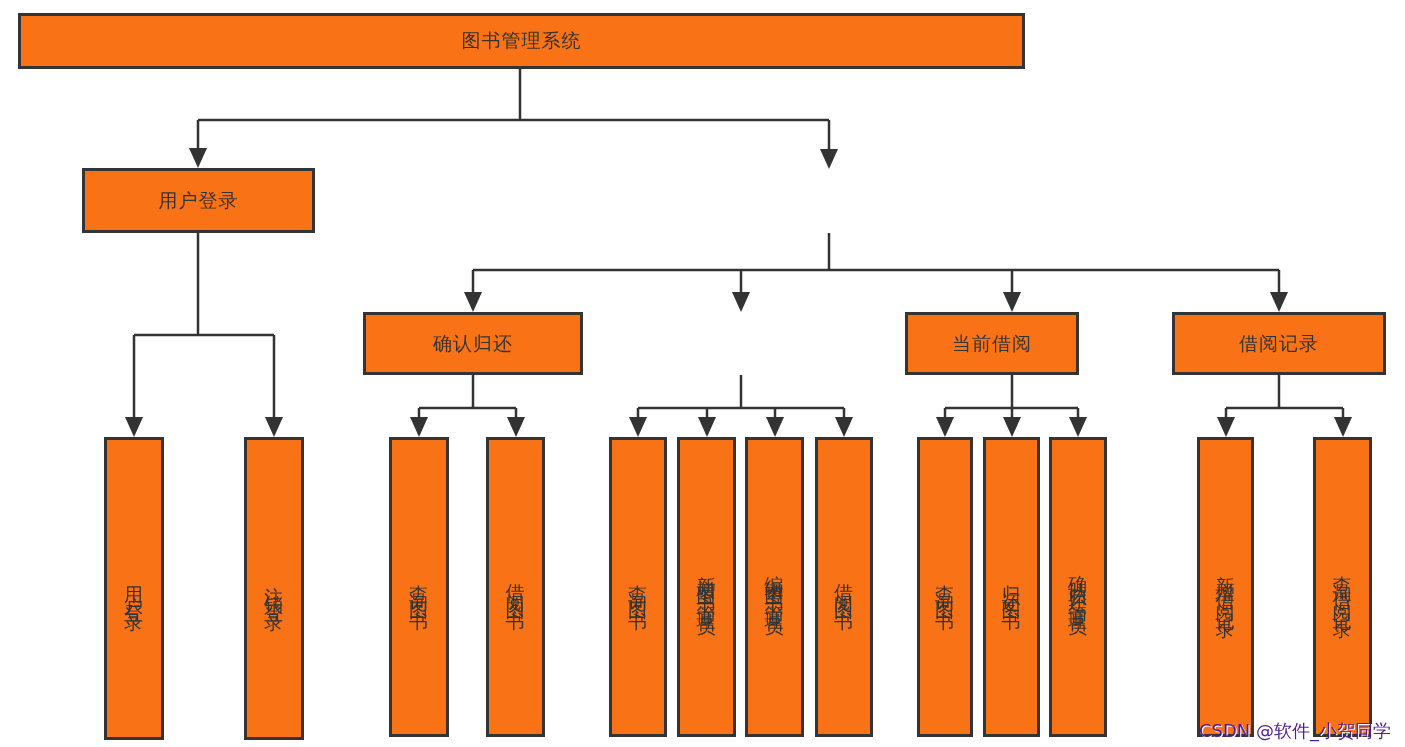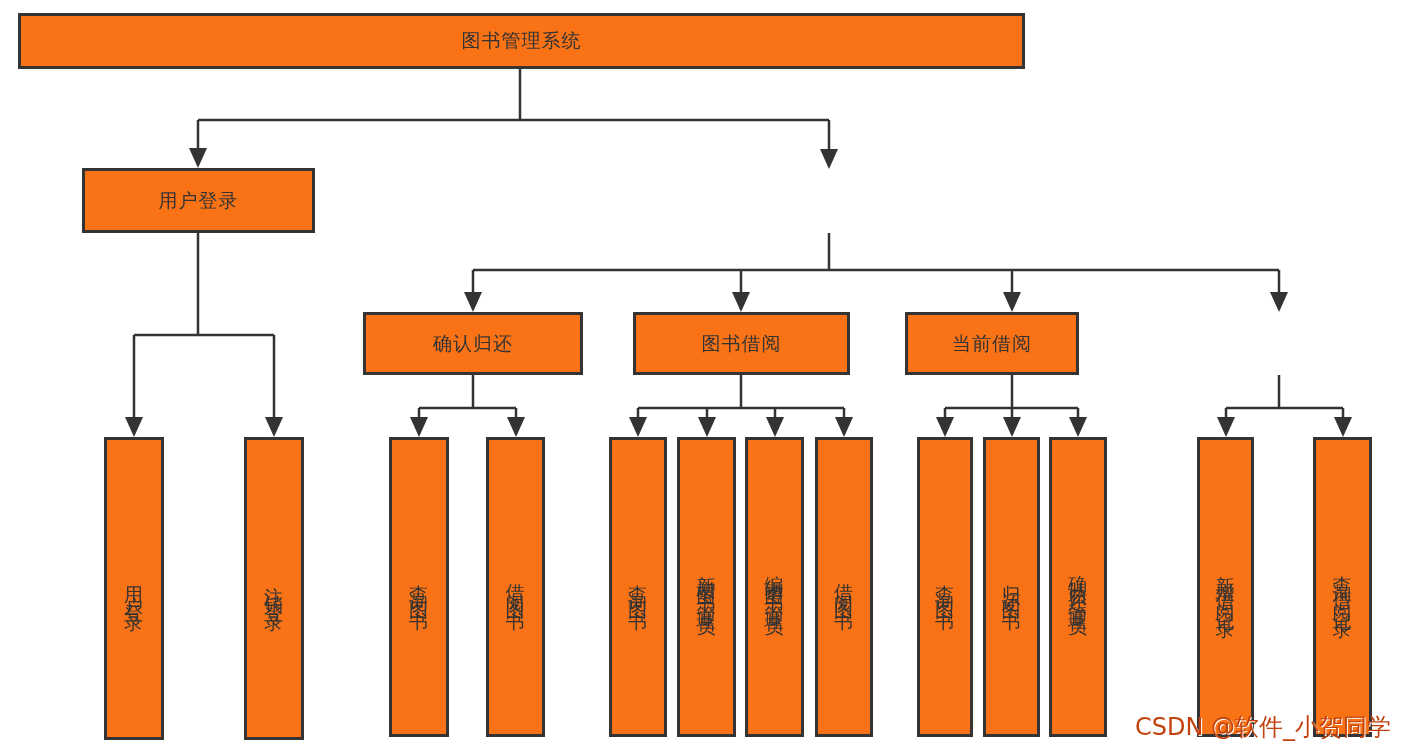--- a/index.html
+++ b/index.html
@@ -30,22 +30,22 @@
     writing-mode:vertical-rl;
     text-orientation:mixed;
     font-size:19px;
     line-height:1;
     letter-spacing:9px;
     color:#333333;
   }
   .watermark{
     position:absolute;
     right:14px;bottom:4px;
-    font-size:24px;
-    color:#c2410c;
+    font-size:18px;
+    color:#4c1d95;
     text-shadow:1px 1px 0 #ffffff;
     z-index:3;
     white-space:nowrap;
   }
 </style>
 </head>
 <body>
 
 <div class="canvas">
 
@@ -129,25 +129,25 @@
     <span>图书管理系统</span>
   </div>
 
   <div class="node hbox" style="left:82px;top:168px;width:233px;height:65px;">
     <span>用户登录</span>
   </div>
 
   <div class="node hbox" style="left:363px;top:312px;width:220px;height:63px;">
     <span>确认归还</span>
   </div>
-  <div class="node hbox" style="left:633px;top:312px;width:217px;height:63px;">
-    <span>图书借阅</span>
-  </div>
   <div class="node hbox" style="left:905px;top:312px;width:174px;height:63px;">
     <span>当前借阅</span>
+  </div>
+  <div class="node hbox" style="left:1172px;top:312px;width:214px;height:63px;">
+    <span>借阅记录</span>
   </div>
 
   <div class="node vbox" style="left:104px;top:437px;width:60px;height:303px;">
     <span class="vtext">用户登录</span>
   </div>
   <div class="node vbox" style="left:244px;top:437px;width:60px;height:303px;">
     <span class="vtext">注销登录</span>
   </div>
 
   <div class="node vbox" style="left:389px;top:437px;width:60px;height:300px;">

